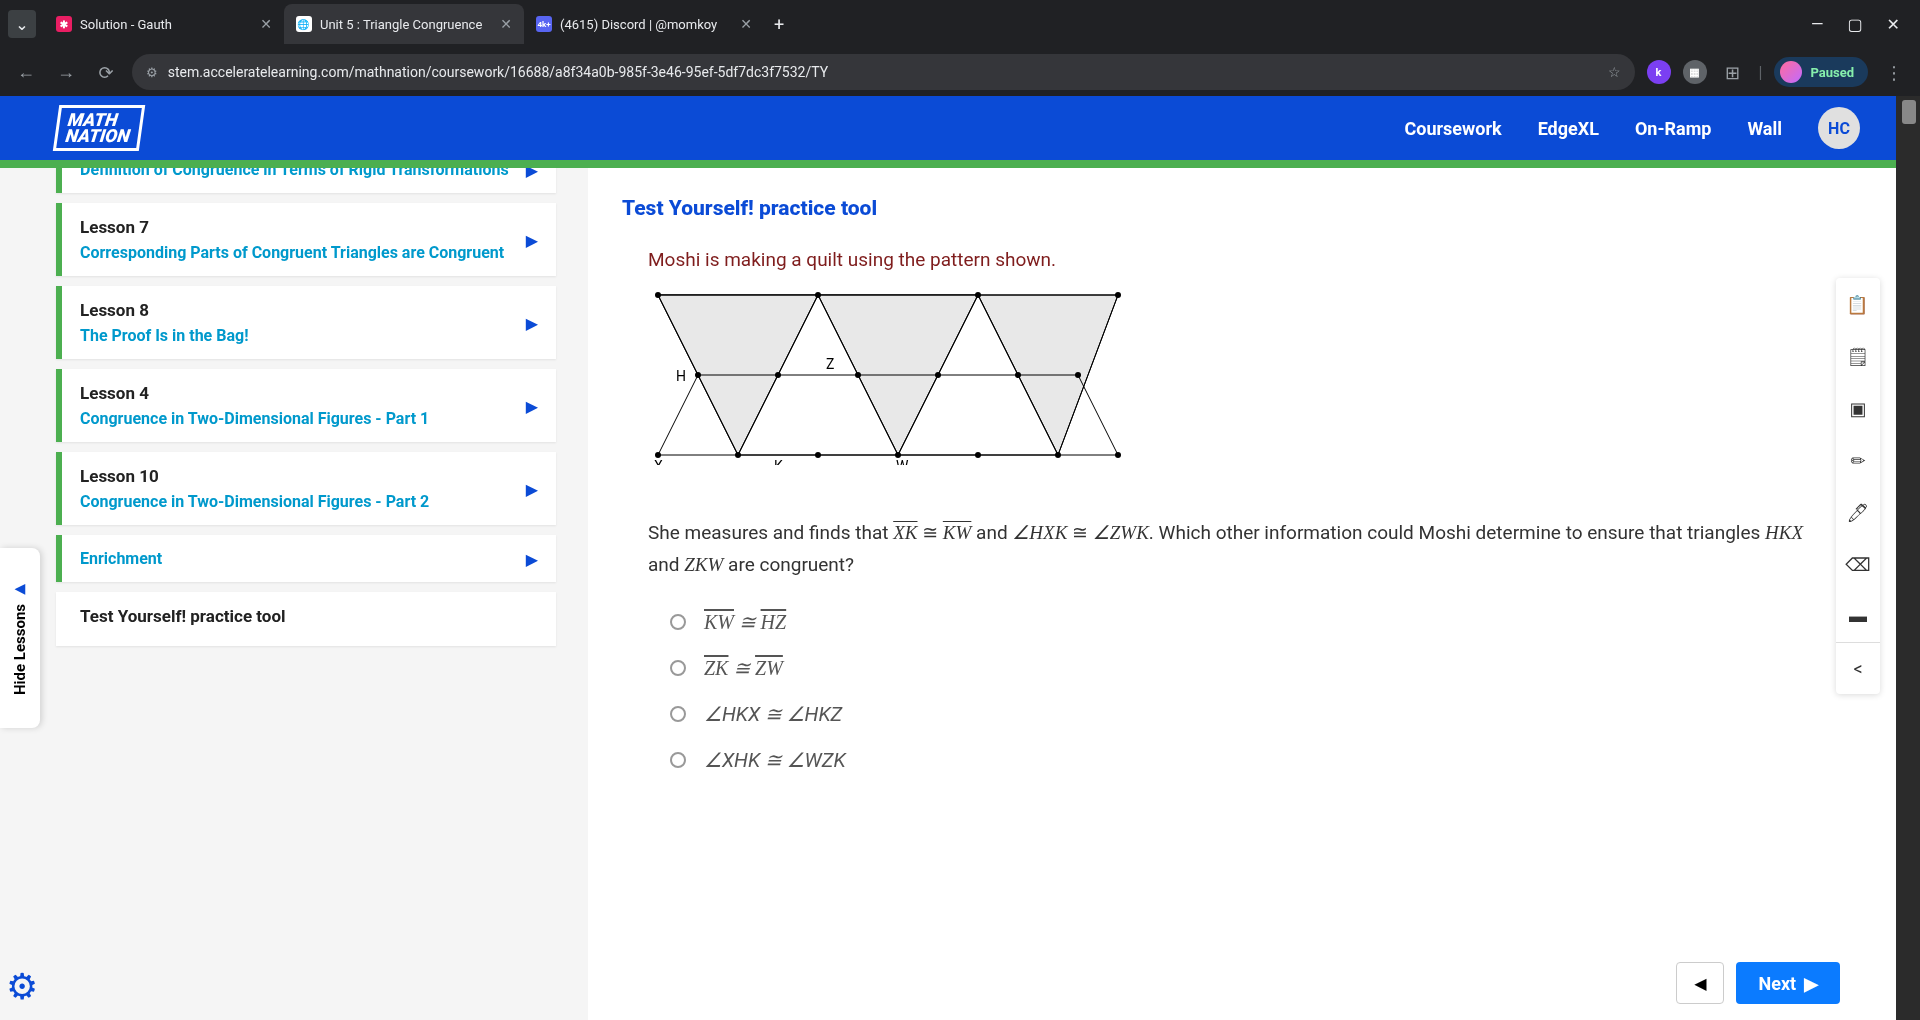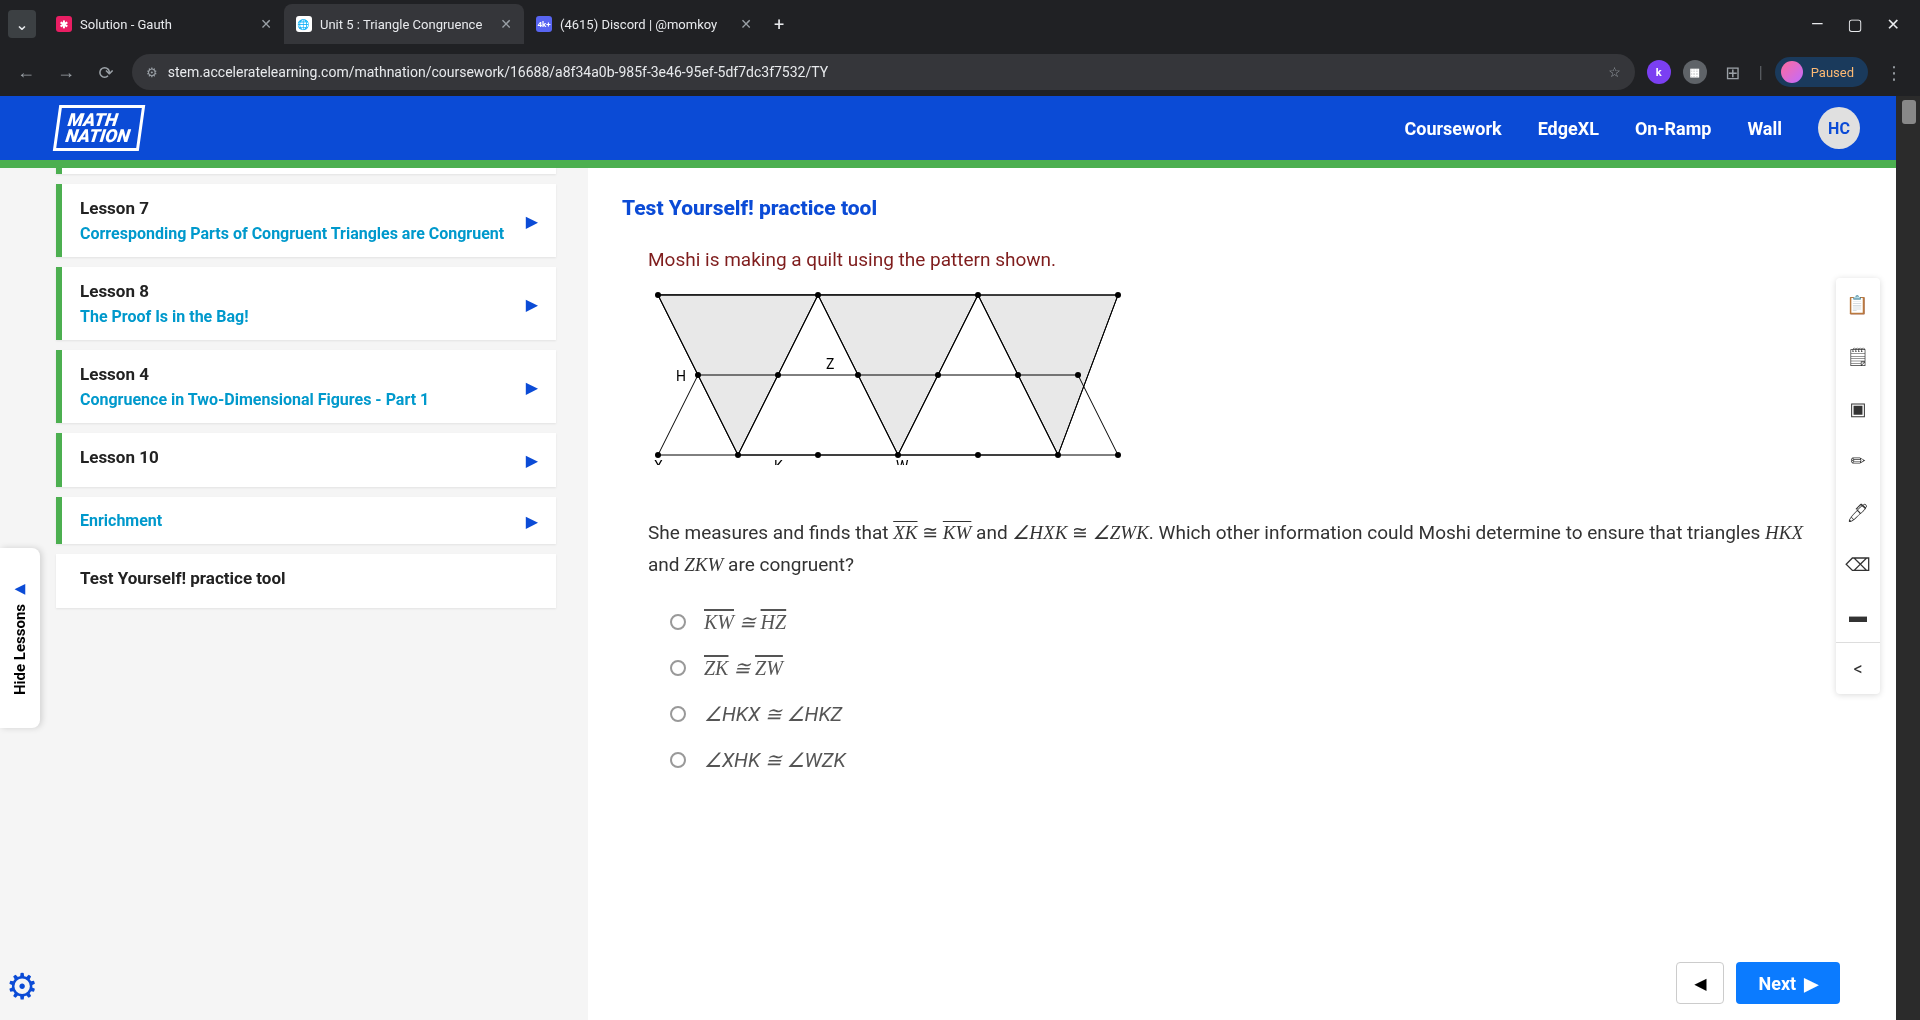--- a/index.html
+++ b/index.html
@@ -15,21 +15,21 @@
 .new-tab { color: #e8eaed; font-size: 18px; padding: 0 10px; }
 .window-controls { margin-left: auto; display: flex; gap: 24px; color: #e8eaed; padding-right: 12px; }
 
 .browser-bar { background: #202124; height: 48px; display: flex; align-items: center; padding: 0 12px; gap: 12px; }
 .nav-btn { color: #9aa0a6; font-size: 18px; width: 28px; text-align: center; }
 .url-bar { flex: 1; background: #35363a; border-radius: 20px; height: 36px; display: flex; align-items: center; padding: 0 14px; color: #e8eaed; font-size: 14px; gap: 10px; }
 .url-icon { color: #9aa0a6; font-size: 13px; }
 .url-text { color: #e8eaed; }
 .url-star { margin-left: auto; color: #9aa0a6; }
 .ext-icon { width: 24px; height: 24px; border-radius: 50%; display: flex; align-items: center; justify-content: center; font-size: 11px; font-weight: bold; }
-.paused-pill { background: #1a3a5c; border-radius: 16px; padding: 4px 14px 4px 6px; display: flex; align-items: center; gap: 8px; color: #fdba74; font-size: 13px; }
+.paused-pill { background: #1a3a5c; border-radius: 16px; padding: 4px 14px 4px 6px; display: flex; align-items: center; gap: 8px; color: #86efac; font-size: 13px; font-weight: bold; }
 .paused-avatar { width: 22px; height: 22px; border-radius: 50%; background: linear-gradient(135deg, #ff6b9d, #c06bff); }
 
 
 .app { position: absolute; top: 96px; left: 0; right: 24px; bottom: 0; background: #fff; }
 .app-scroll { position: absolute; right: -24px; top: 0; bottom: 0; width: 24px; background: #2b2b2b; }
 .app-scroll-thumb { position: absolute; right: 4px; top: 4px; width: 14px; height: 24px; background: #888; border-radius: 3px; }
 
 .app-header { height: 64px; background: #0b4bd6; display: flex; align-items: center; padding: 0 36px 0 56px; }
 .logo { background: #0b4bd6; color: #fff; font-weight: 900; font-style: italic; font-size: 18px; line-height: 0.9; transform: skewX(-8deg); border: 3px solid #fff; padding: 4px 8px; }
 .nav-links { margin-left: auto; display: flex; gap: 36px; align-items: center; }
@@ -149,39 +149,41 @@
 
   <div class="content-area">
 
     <div class="hide-lessons">
       <span class="hide-lessons-arrow">◀</span>
       <span class="hide-lessons-text">Hide Lessons</span>
     </div>
 
     <div class="sidebar">
       <div class="lesson-card partial">
+        <div class="lesson-sub">Definition of Congruence in Terms of Rigid Transformations</div>
         <span class="lesson-arrow">▶</span>
       </div>
       <div class="lesson-card">
         <div class="lesson-title">Lesson 7</div>
         <div class="lesson-sub">Corresponding Parts of Congruent Triangles are Congruent</div>
         <span class="lesson-arrow">▶</span>
       </div>
       <div class="lesson-card">
         <div class="lesson-title">Lesson 8</div>
         <div class="lesson-sub">The Proof Is in the Bag!</div>
         <span class="lesson-arrow">▶</span>
       </div>
       <div class="lesson-card">
         <div class="lesson-title">Lesson 4</div>
         <div class="lesson-sub">Congruence in Two-Dimensional Figures - Part 1</div>
         <span class="lesson-arrow">▶</span>
       </div>
       <div class="lesson-card">
         <div class="lesson-title">Lesson 10</div>
+        <div class="lesson-sub">Congruence in Two-Dimensional Figures - Part 2</div>
         <span class="lesson-arrow">▶</span>
       </div>
       <div class="lesson-card">
         <div class="lesson-sub">Enrichment</div>
         <span class="lesson-arrow">▶</span>
       </div>
       <div class="lesson-card nobar">
         <div class="lesson-title">Test Yourself! practice tool</div>
       </div>
     </div>

